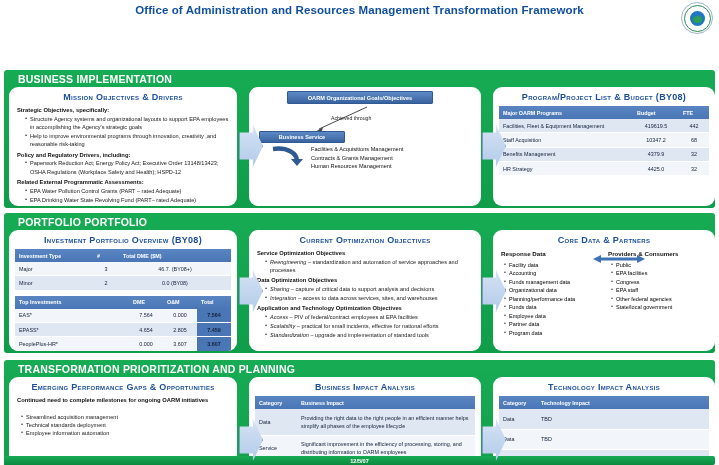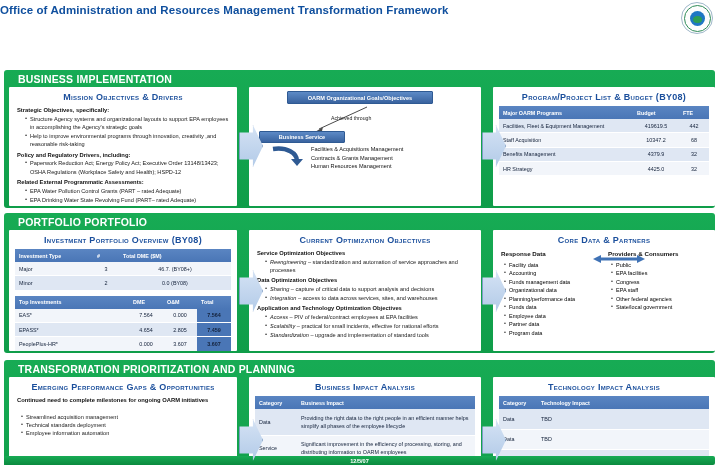--- a/index.html
+++ b/index.html
@@ -8,21 +8,21 @@
     width:719px; height:465px;
     background:#ffffff;
     font-family:"Liberation Sans", sans-serif;
     overflow:hidden;
     position:relative;
   }
 
   
   .title-bar{
     position:absolute; left:0; top:0; width:719px; height:20px;
-    display:flex; align-items:center; justify-content:flex-start;
+    display:flex; align-items:center; justify-content:center;
   }
   .title-bar .title{
     font-size:11.5px; font-weight:bold; color:#0f4f9e; letter-spacing:.1px;
   }
 
   
   .epa-logo{
     position:absolute; right:6px; top:2px; width:32px; height:32px;
     border-radius:50%; background:#ffffff;
     border:1px solid #9fb7c9;
@@ -58,21 +58,21 @@
     height:17px; color:#ffffff; font-size:10.5px; font-weight:bold;
     display:flex; align-items:center; padding-left:14px; letter-spacing:.2px;
   }
   .panel-row{
     position:relative; height:calc(100% - 19px); margin:0 5px 4px 5px;
   }
 
   
   .panel{
     position:absolute; top:0; bottom:0;
-    background:#ffffff; border-radius:1px;
+    background:#ffffff; border-radius:9px;
     overflow:hidden;
   }
   .panel-title{
     text-align:center; color:#1b4f9c; font-weight:bold;
     font-size:9px; letter-spacing:.3px; margin:5px 0 4px 0;
     font-variant:small-caps; text-transform:capitalize;
   }
   .panel-body{ padding:0 8px; font-size:5.6px; color:#1a1a1a; line-height:1.5; }
 
   .p-left  { left:0;    width:228px; }

